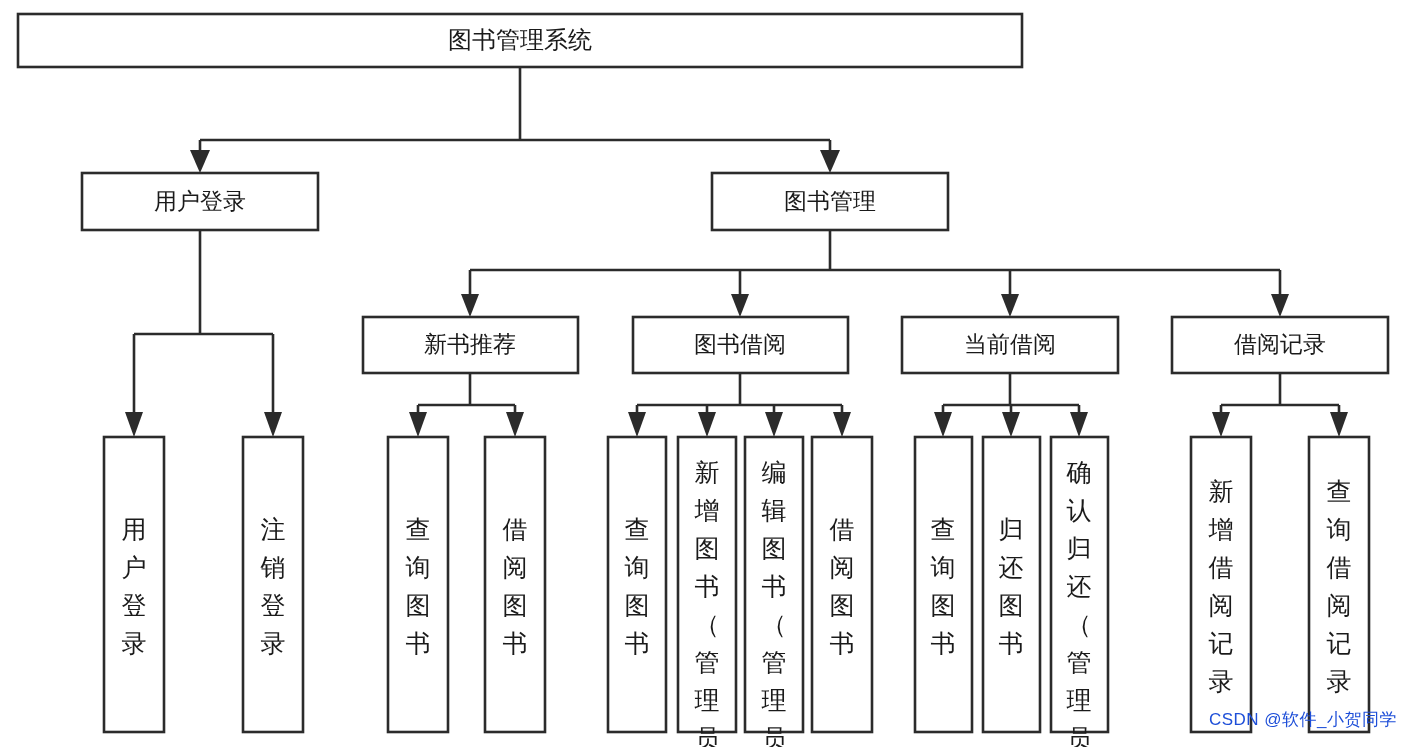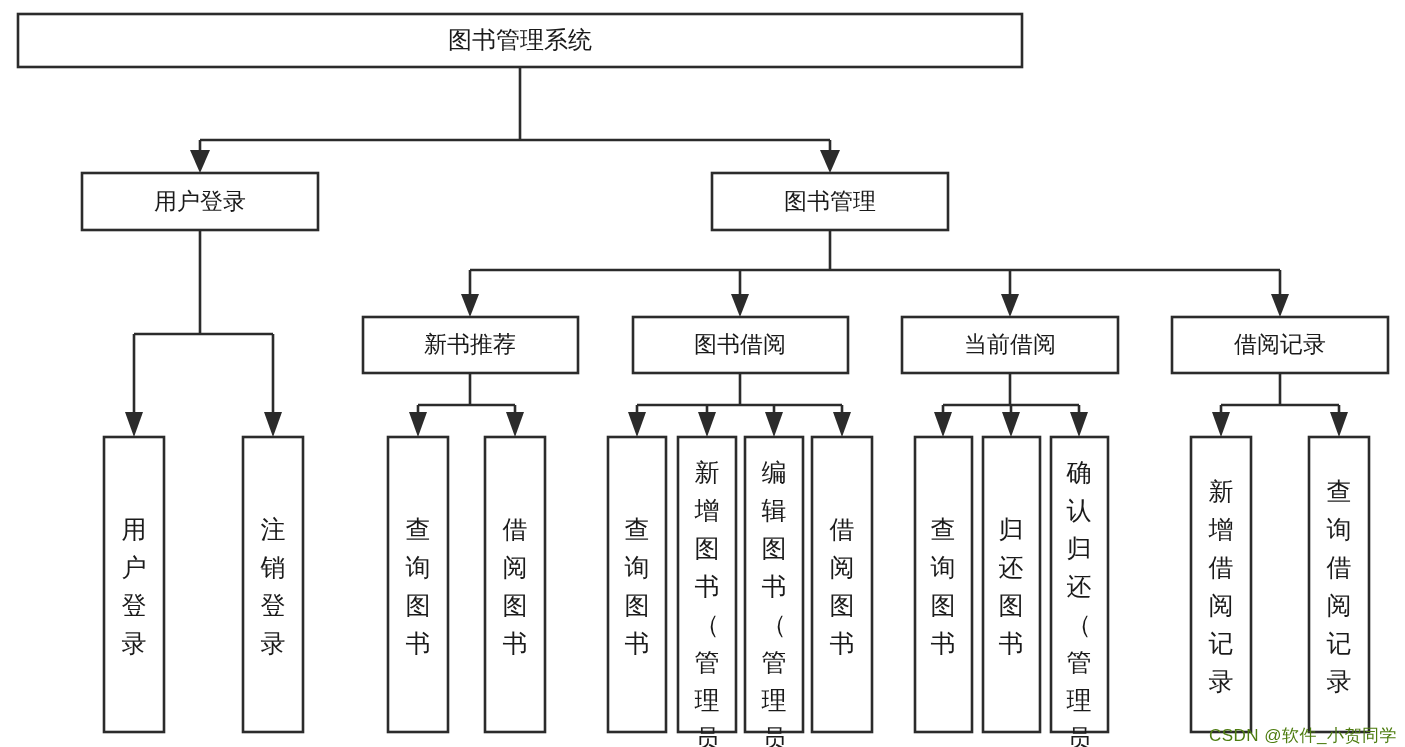--- a/index.html
+++ b/index.html
@@ -46,24 +46,24 @@
     fill: none;
     stroke-linecap: butt;
   }
   .arrow-head {
     fill: #2b2b2b;
     stroke: none;
   }
   .watermark {
     position: absolute;
     right: 8px;
-    bottom: 0;
+    bottom: 16px;
     font-family: "Liberation Sans", "DejaVu Sans", sans-serif;
     font-size: 17px;
-    color: #4d7c0f;
+    color: #1d4ed8;
     white-space: nowrap;
     letter-spacing: 0.5px;
   }
 </style>
 </head>
 <body>
 
 <svg id="diagram" viewBox="0 0 1405 747" xmlns="http://www.w3.org/2000/svg">
 
   <g>

